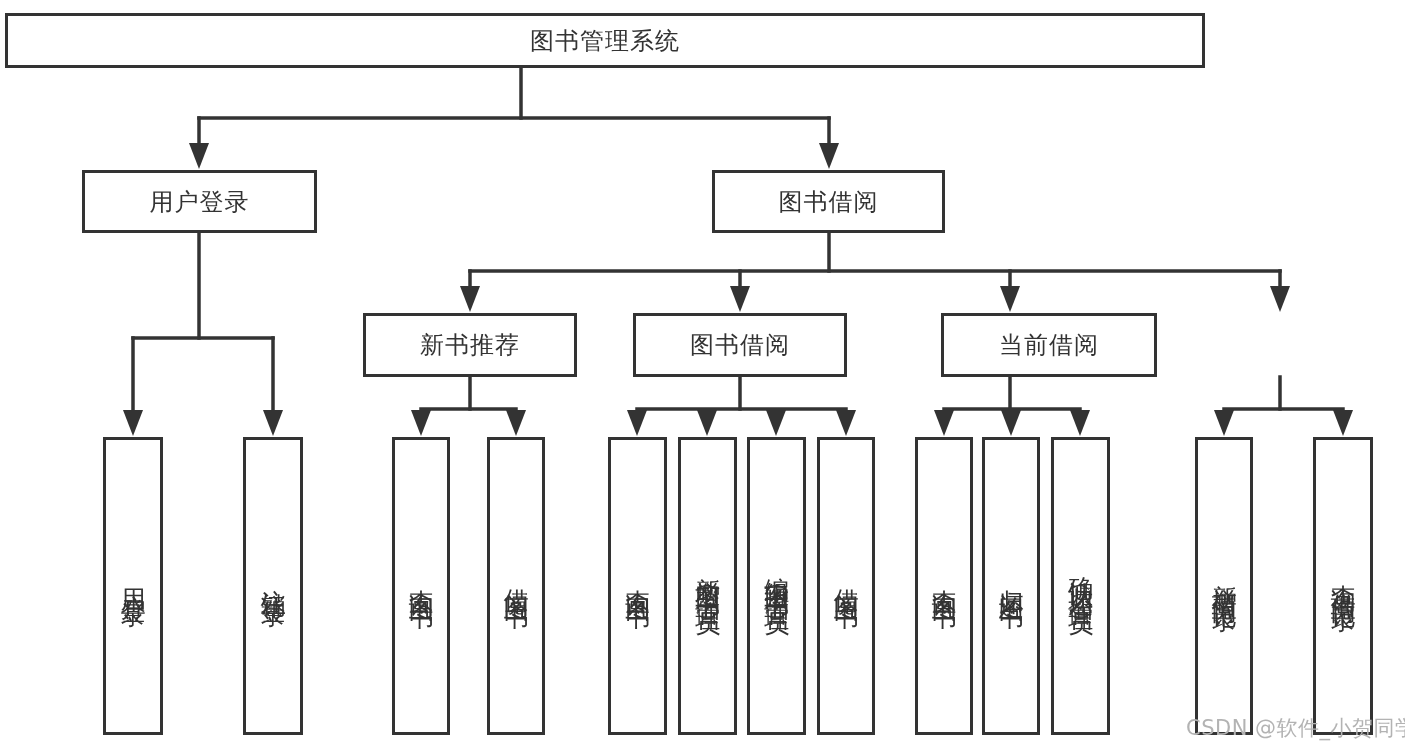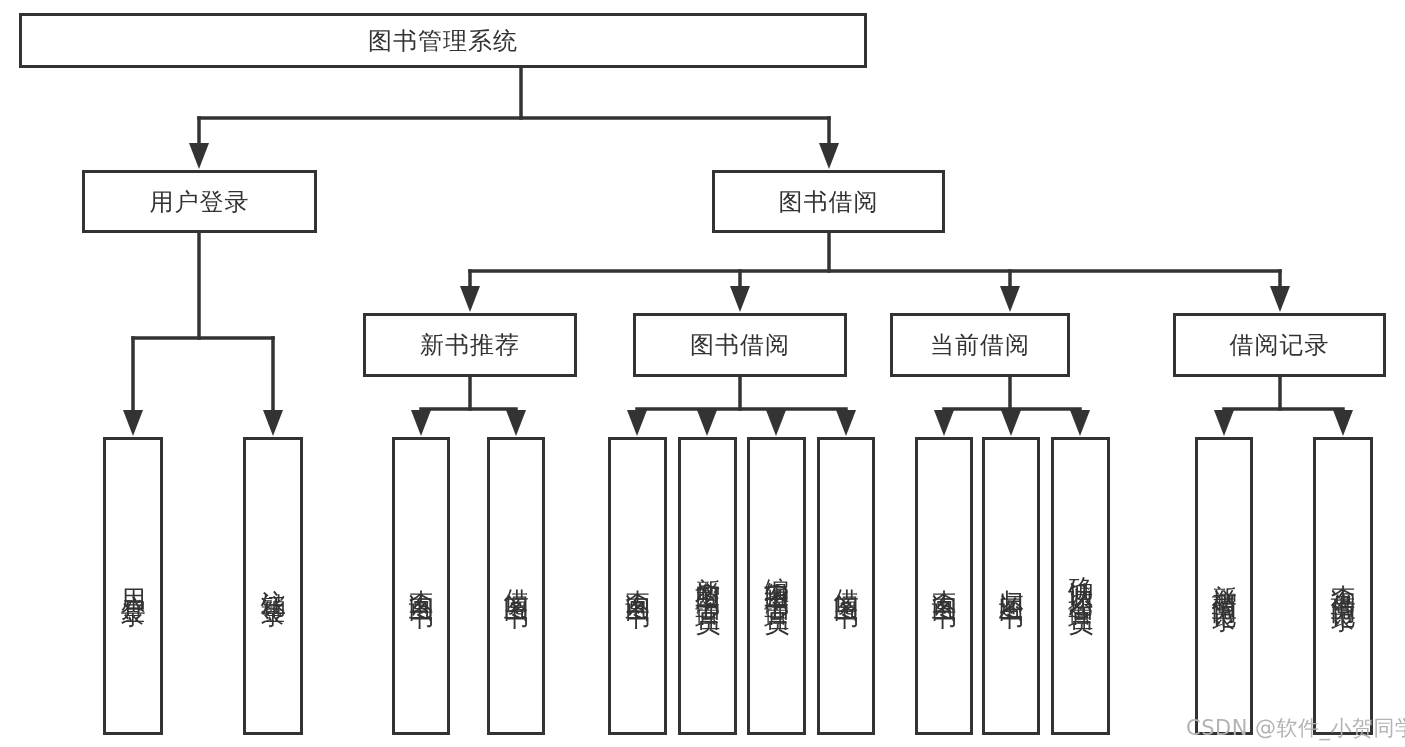--- a/index.html
+++ b/index.html
@@ -110,29 +110,28 @@
     </g>
 
     <g>
       <line x1="1280" y1="377" x2="1280" y2="409"></line>
       <line x1="1224" y1="409" x2="1343" y2="409"></line>
       <polygon points="1214,410 1234,410 1224,436"></polygon>
       <polygon points="1333,410 1353,410 1343,436"></polygon>
     </g>
   </svg>
 
-  <div class="box hbox" style="left:19px;top:13px;width:848px;height:55px">图书管理系统</div>
+  <div class="box hbox" style="left:5px;top:13px;width:1200px;height:55px">图书管理系统</div>
 
   <div class="box hbox" style="left:82px;top:170px;width:235px;height:63px">用户登录</div>
   <div class="box hbox" style="left:712px;top:170px;width:233px;height:63px">图书借阅</div>
 
   <div class="box hbox" style="left:633px;top:313px;width:214px;height:64px">图书借阅</div>
   <div class="box hbox" style="left:363px;top:313px;width:214px;height:64px">新书推荐</div>
-  <div class="box hbox" style="left:890px;top:313px;width:180px;height:64px">当前借阅</div>
-  <div class="box hbox" style="left:1173px;top:313px;width:213px;height:64px">借阅记录</div>
+  <div class="box hbox" style="left:941px;top:313px;width:216px;height:64px">当前借阅</div>
 
   <div class="box vbox" style="left:103px;top:437px;width:60px;height:298px">用户登录</div>
   <div class="box vbox" style="left:243px;top:437px;width:60px;height:298px">注销登录</div>
 
   <div class="box vbox" style="left:392px;top:437px;width:58px;height:298px">查询图书</div>
   <div class="box vbox" style="left:487px;top:437px;width:58px;height:298px">借阅图书</div>
 
   <div class="box vbox" style="left:608px;top:437px;width:59px;height:298px">查询图书</div>
   <div class="box vbox" style="left:678px;top:437px;width:59px;height:298px">新增图书（管理员）</div>
   <div class="box vbox" style="left:747px;top:437px;width:59px;height:298px">编辑图书（管理员）</div>

